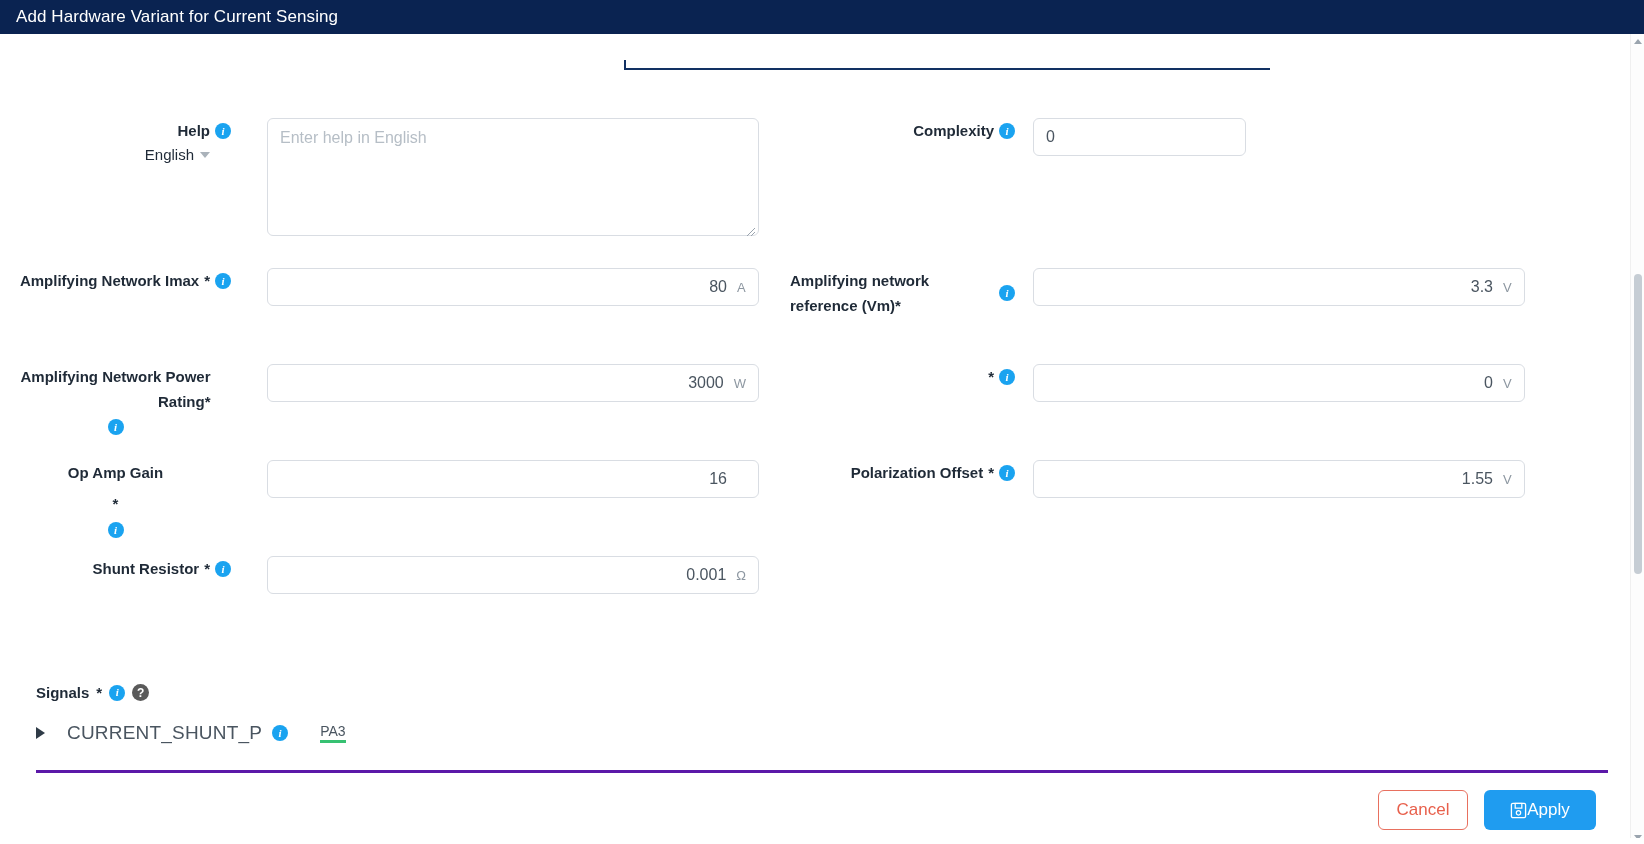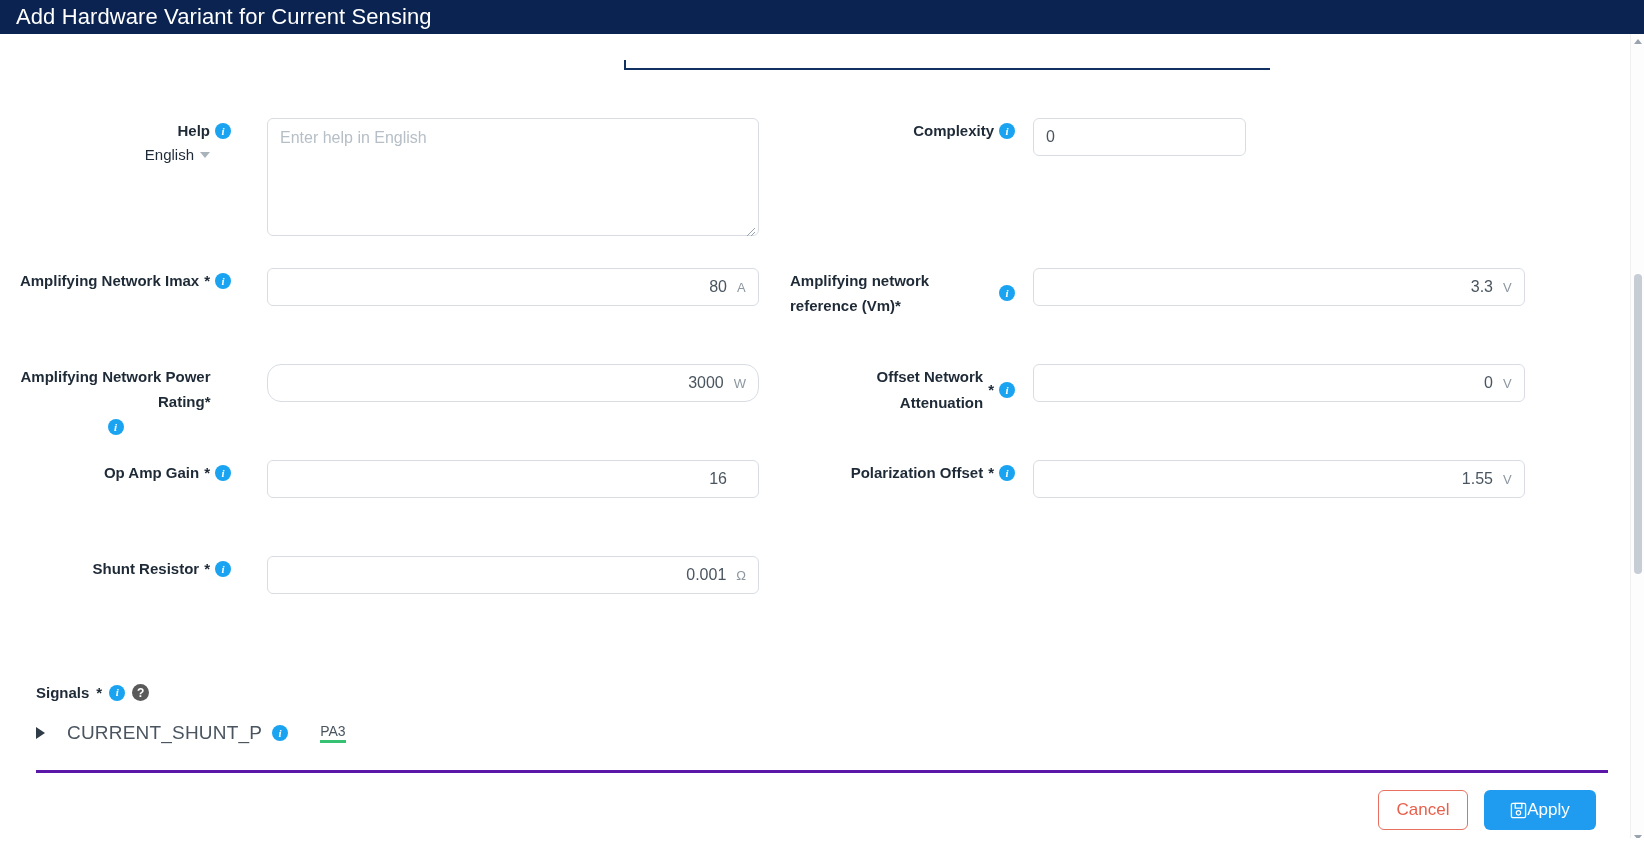--- a/index.html
+++ b/index.html
@@ -14,21 +14,21 @@
   }
 
   
   .titlebar {
     height: 34px;
     background: #0a2351;
     color: #ffffff;
     display: flex;
     align-items: center;
     padding-left: 16px;
-    font-size: 22px;
+    font-size: 17px;
     letter-spacing: .1px;
   }
 
   
   .page {
     position: absolute;
     top: 34px; left: 0; right: 0; bottom: 0;
     background: #fff;
   }
   .scrollarea {
@@ -396,42 +396,41 @@
 
       <div class="row" style="height:96px;">
         <div class="cell left">
           <div class="lbl two-line" style="width:231px; display:flex; align-items:center; gap:5px;flex-direction:column;">
             <span style="display:block; text-align:right; flex:1 1 auto;">
               <span class="txt">Amplifying Network Power</span><br>
               <span class="txt">Rating</span><span class="req">*</span>
             </span>
             <span class="info">i</span>
           </div>
-          <div class="field" style="width:492px; margin-left:36px;border-radius:14px;">
+          <div class="field" style="width:492px; margin-left:36px;">
             <span class="val">3000</span>
             <span class="unit">W</span>
           </div>
         </div>
 
         <div class="cell right">
           <div class="lbl" style="width:225px;">
-            <span class="txt">Offset Network Attenuation</span>
             <span class="req">*</span>
             <span class="info">i</span>
           </div>
           <div class="field" style="width:492px; margin-left:18px;">
             <span class="val">0</span>
             <span class="unit">V</span>
           </div>
         </div>
       </div>
 
       <div class="row" style="height:96px;">
         <div class="cell left">
-          <div class="lbl" style="width:231px;">
+          <div class="lbl" style="width:231px;flex-direction:column;">
             <span class="txt">Op Amp Gain</span>
             <span class="req">*</span>
             <span class="info">i</span>
           </div>
           <div class="field" style="width:492px; margin-left:36px;">
             <span class="val">16</span>
             <span class="unit"></span>
           </div>
         </div>
 

